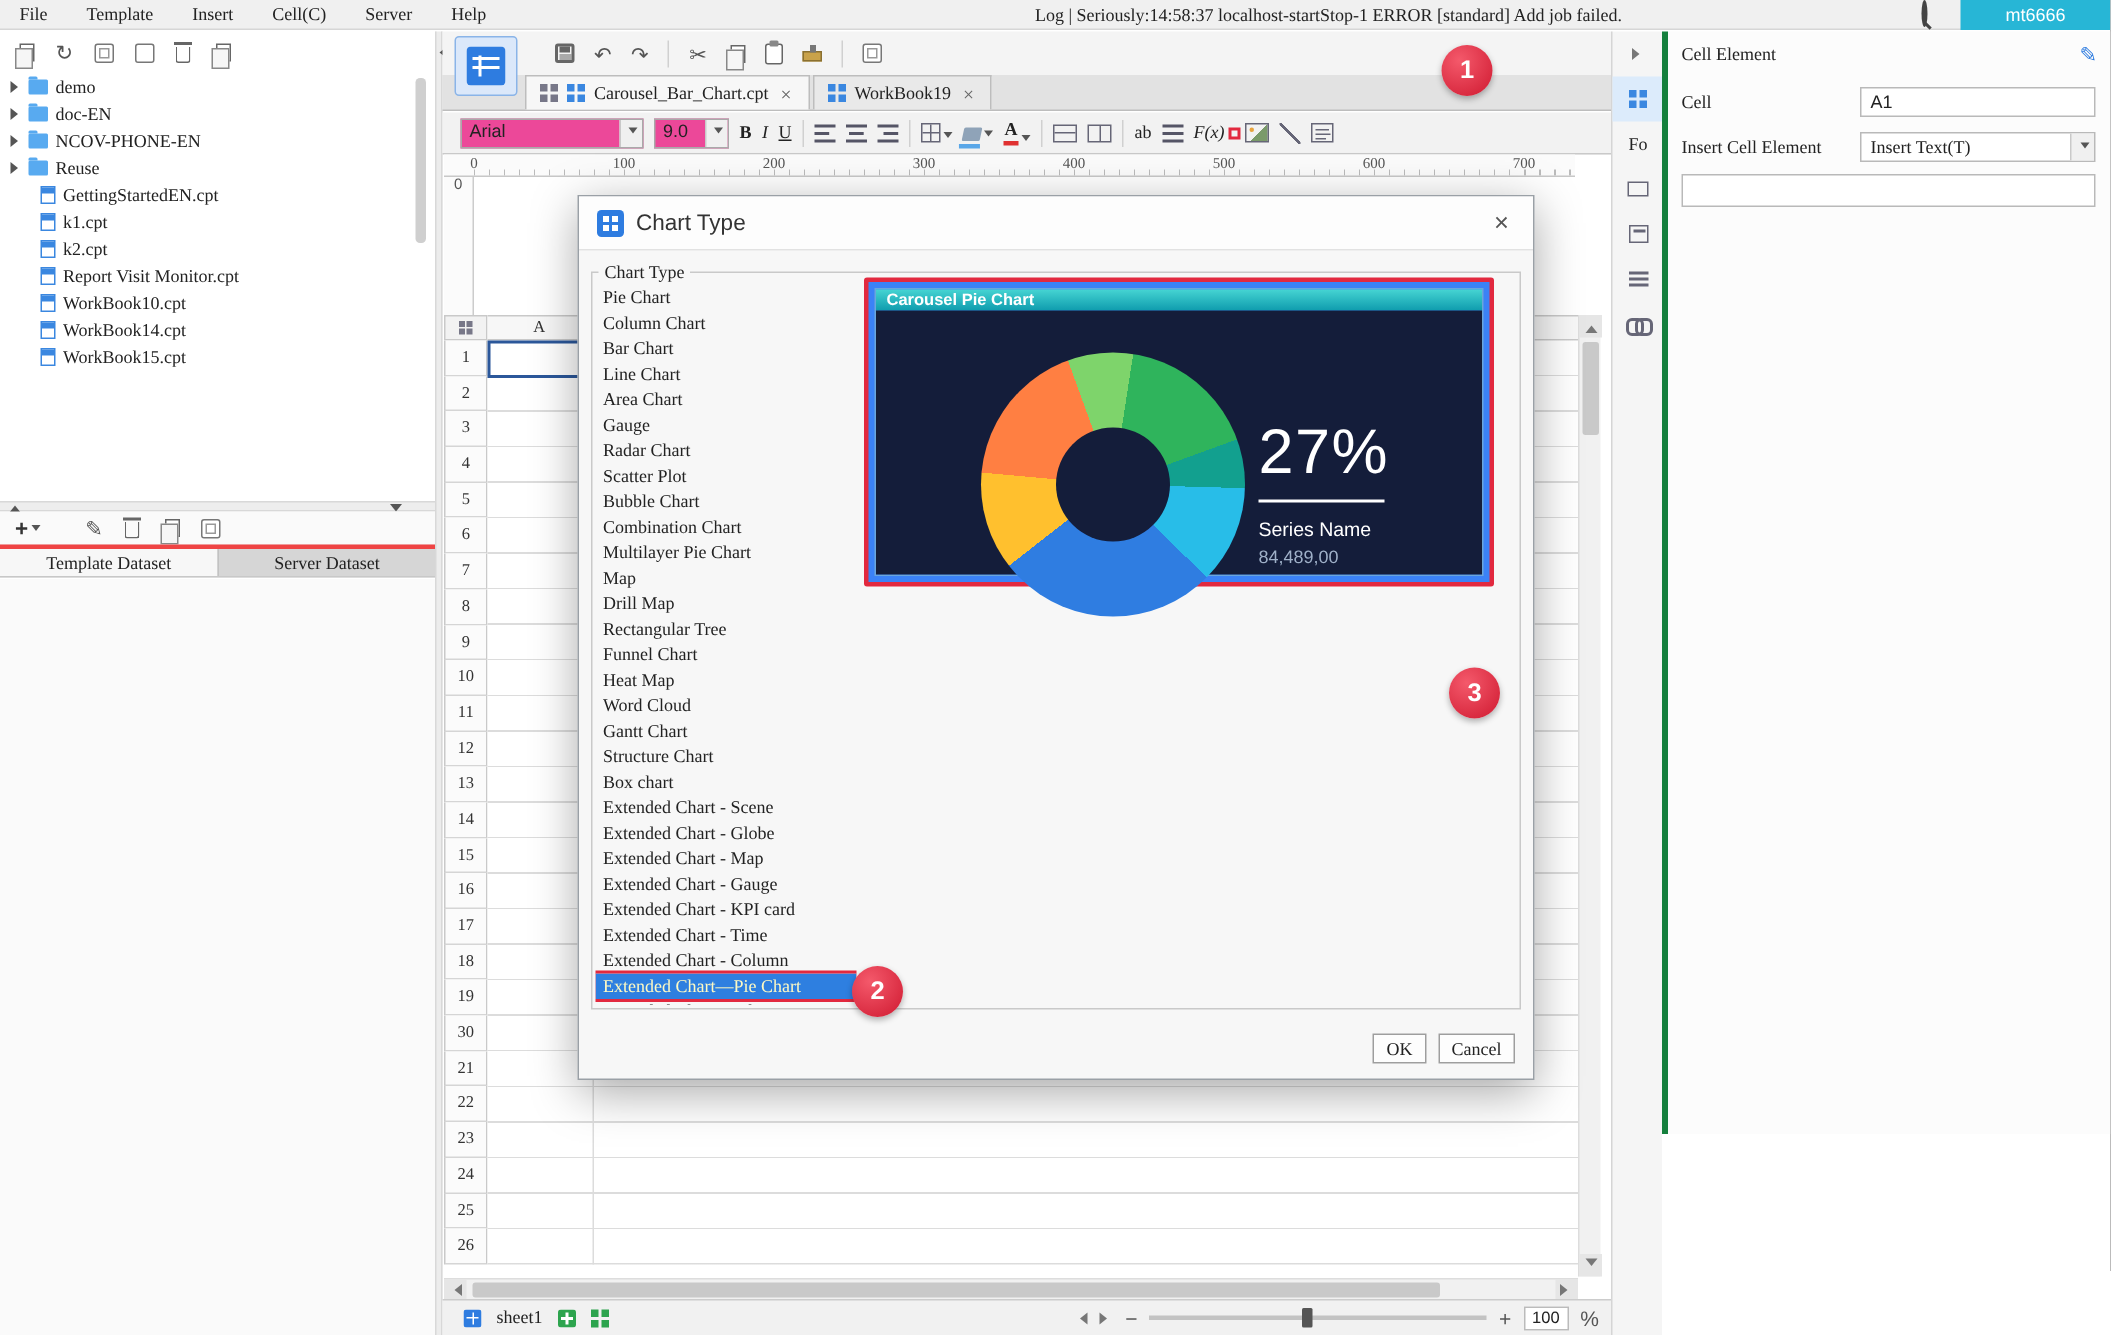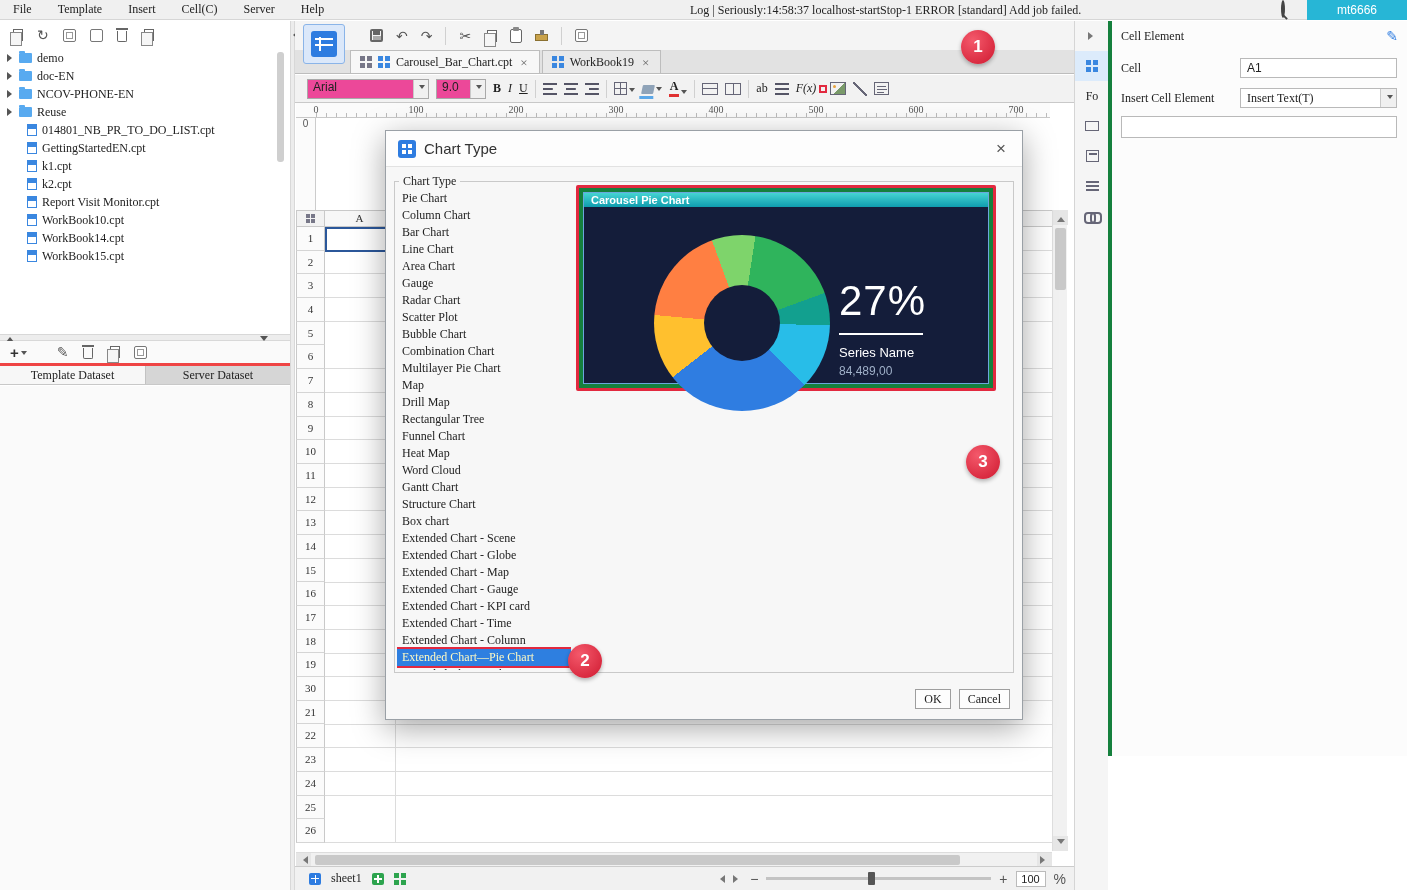--- a/index.html
+++ b/index.html
@@ -152,21 +152,21 @@
 #dlg-titlebar{position:absolute;left:0;top:0;right:0;height:36px;background:#fdfdfd;border-bottom:1px solid #e2e2e2;display:flex;align-items:center;padding:0 12px}
 #dlg-logo{width:18px;height:18px;background:#2e7ce0;border-radius:3px;display:flex;align-items:center;justify-content:center;margin-right:8px}
 #dlg-logo .grid4{width:10px;height:10px;color:#fff;background-size:4px 4px;background-position:0 0,6px 0,0 6px,6px 6px}
 #dlg-title{font-size:15px;color:#333}
 #dlg-close{margin-left:auto;font-size:17px;color:#555;line-height:1;padding:2px 4px}
 #dlg-fieldset{position:absolute;left:8px;right:8px;top:50px;bottom:46px;border:1px solid #c9c9c9}
 #dlg-legend{position:absolute;left:4px;top:-8px;background:#f7f7f7;padding:0 4px}
 #chart-type-list{position:absolute;left:2px;top:8px;width:174px;bottom:2px;overflow:hidden}
 .ct-item{height:17px;line-height:17px;padding-left:5px;white-space:nowrap;cursor:default}
 .ct-item.selected{background:#2e7fe0;color:#fef9c3;outline:2px solid #e2293f;outline-offset:0}
-#preview-redbox{position:absolute;left:181px;top:3px;width:420px;height:206px;border:3px solid #e2293f;border-radius:2px;background:#15803d}
+#preview-redbox{position:absolute;left:181px;top:3px;width:420px;height:206px;border:3px solid #e2293f;border-radius:2px;background:#3b82f6}
 #preview-panel{position:absolute;left:4px;top:4px;right:4px;bottom:4px;border:1px solid #6aa6dc;display:flex;flex-direction:column}
 #preview-titlebar{height:14px;background:linear-gradient(#45d4d2,#0f9cae);color:#fff;font-size:11px;font-weight:bold;line-height:14px;padding-left:7px}
 #preview-dark{flex:1;background:#141d3a;position:relative}
 #donut{position:absolute;left:70px;top:28px;width:176px;height:176px;border-radius:50%}
 #donut-hole{position:absolute;left:50px;top:50px;width:76px;height:76px;border-radius:50%;background:#141d3a}
 #pv-text{position:absolute;left:255px;top:70px;color:#fff}
 #pv-percent{font-size:42px;letter-spacing:1px}
 #pv-underline{width:84px;height:2px;background:#fff;margin-top:8px}
 #pv-series{font-size:13px;margin-top:10px}
 #pv-value{font-size:12px;color:#9fb0c8;margin-top:4px}
@@ -227,24 +227,20 @@
         <span>NCOV-PHONE-EN</span>
       </div>
         <div class="trow">
         <span class="tri-r"></span>
         <span class="folder-ic"></span>
         <span>Reuse</span>
       </div>
       </div>
     <div>
 
-    <div class="trow file">
-        <span class="file-ic"></span>
-        <span>014801_NB_PR_TO_DO_LIST.cpt</span>
-      </div>
         <div class="trow file">
         <span class="file-ic"></span>
         <span>GettingStartedEN.cpt</span>
       </div>
         <div class="trow file">
         <span class="file-ic"></span>
         <span>k1.cpt</span>
       </div>
         <div class="trow file">
         <span class="file-ic"></span>

